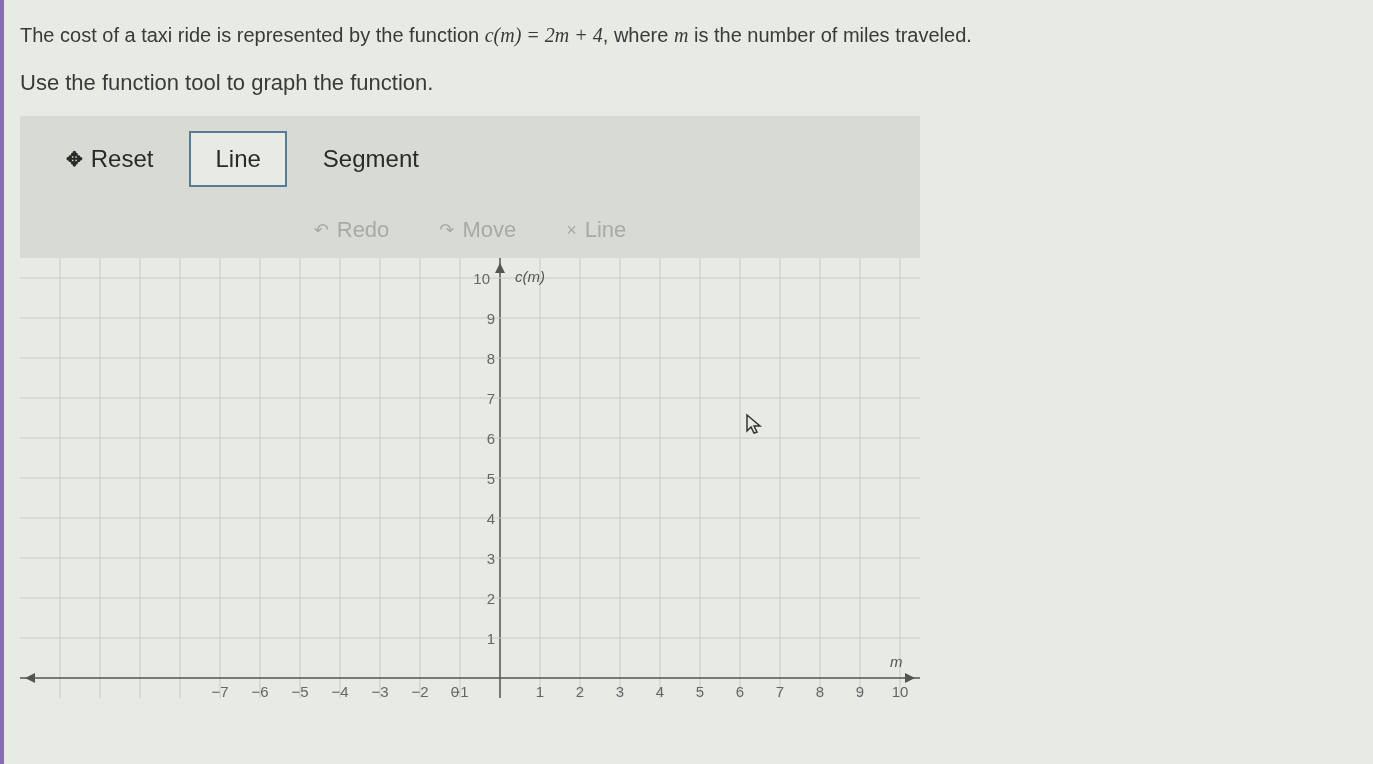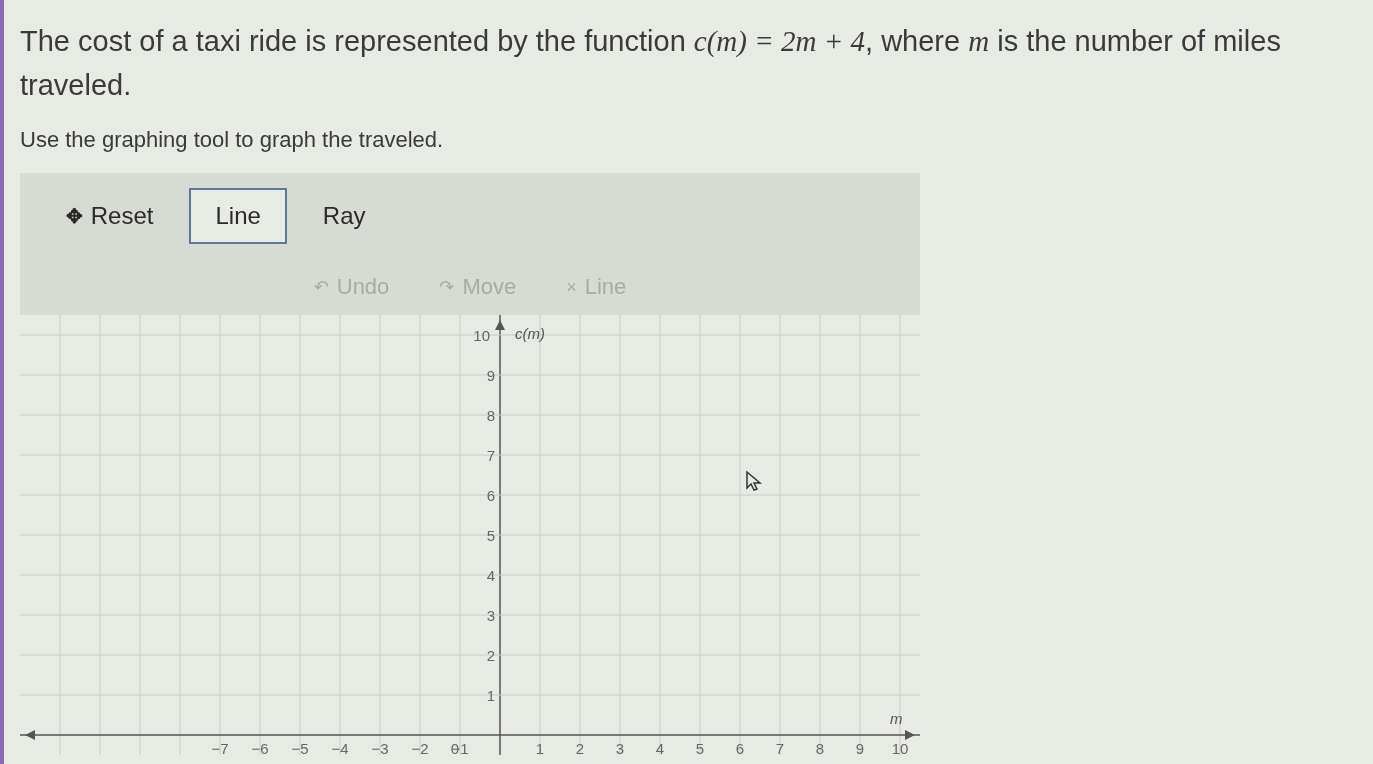--- a/index.html
+++ b/index.html
@@ -6,21 +6,21 @@
     body {
       font-family: Arial, sans-serif;
       background: #e8eae4;
       width: 1373px;
       height: 764px;
       padding: 20px;
       color: #333;
       position: relative;
     }
     .problem-text {
-      font-size: 29px;
+      font-size: 20px;
       color: #3a3a3a;
       margin-bottom: 20px;
       line-height: 1.5;
     }
     .problem-text .math {
       font-family: "Times New Roman", serif;
       font-style: italic;
     }
     .instruction {
       font-size: 22px;
@@ -141,40 +141,40 @@
   </style>
 </head>
 <body>
 
 <div class="left-edge"></div>
 
 <div class="problem-text">
   <span>The cost of a taxi ride is represented by the function </span><span class="math"><span>c(m) = 2m + 4</span></span><span>, where </span><span class="math">m</span><span> is the number of miles traveled.</span>
 </div>
 
-<div class="instruction">Use the graphing tool to graph the traveled.</div>
+<div class="instruction">Use the function tool to graph the function.</div>
 
 <div class="graph-tool">
   <div class="toolbar">
     <div class="tool-btn">
       <span class="move-icon">✥</span>
       <span>Reset</span>
     </div>
     <div class="tool-btn selected">
       <span>Line</span>
     </div>
     <div class="tool-btn">
-      <span>Ray</span>
+      <span>Segment</span>
     </div>
   </div>
 
   <div class="action-bar">
     <div class="action-btn">
       <span class="action-icon">↶</span>
-      <span>Undo</span>
+      <span>Redo</span>
     </div>
     <div class="action-btn">
       <span class="action-icon">↷</span>
       <span>Move</span>
     </div>
     <div class="action-btn">
       <span class="action-icon">×</span>
       <span>Line</span>
     </div>
   </div>

